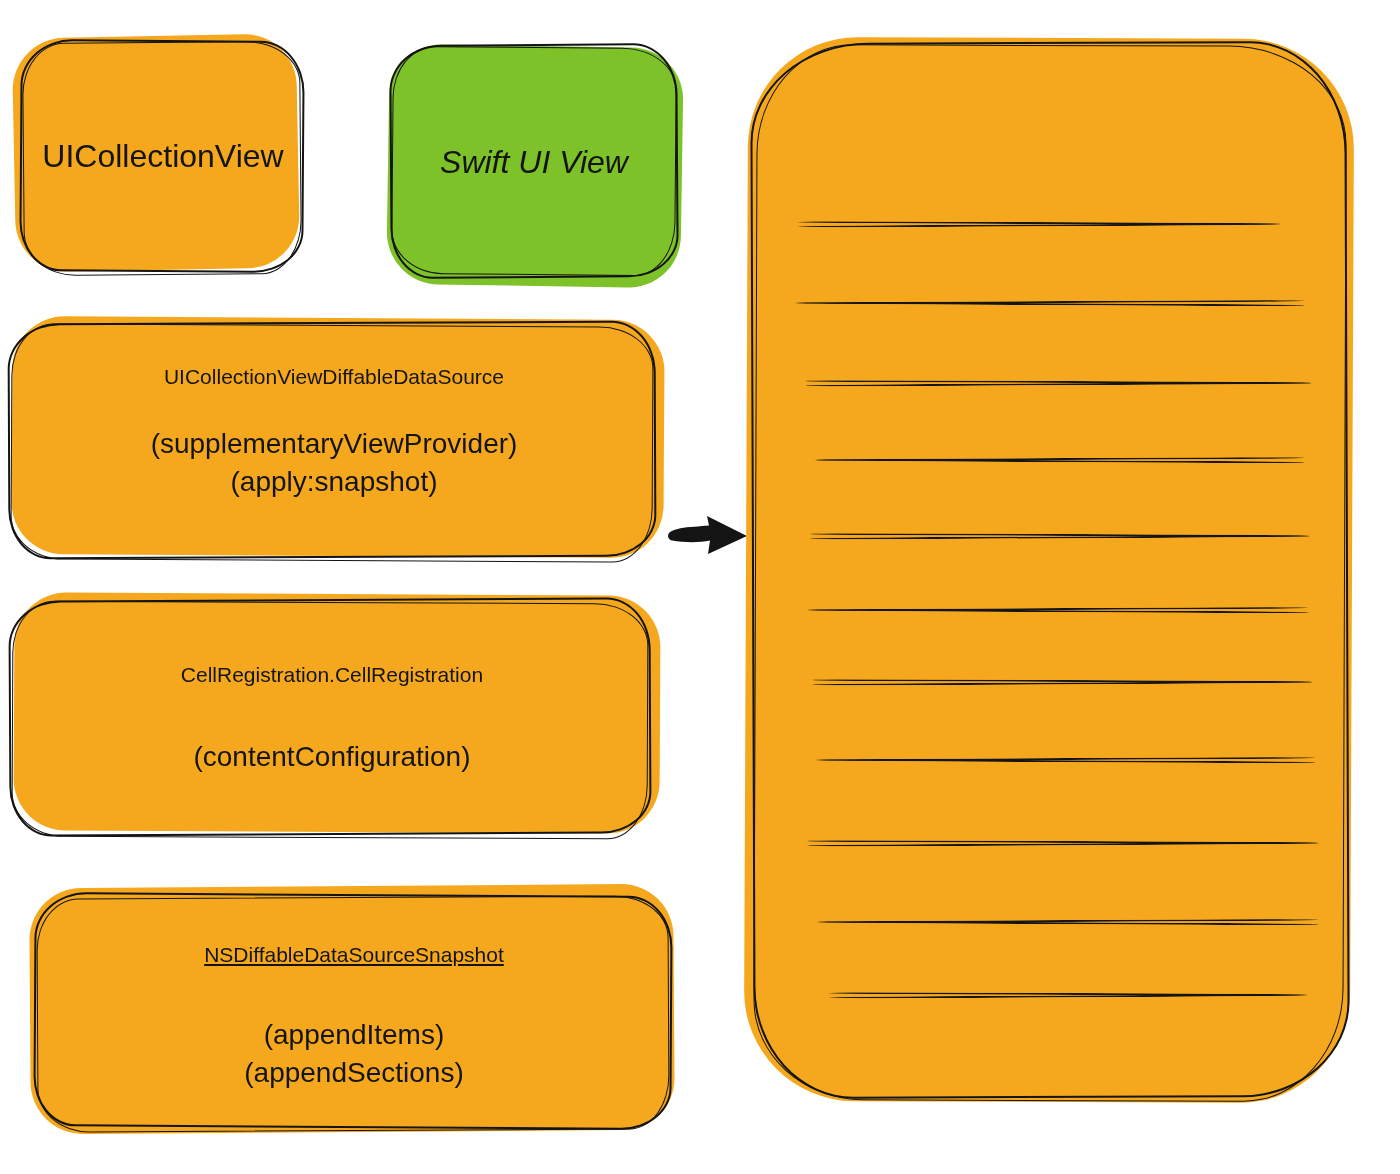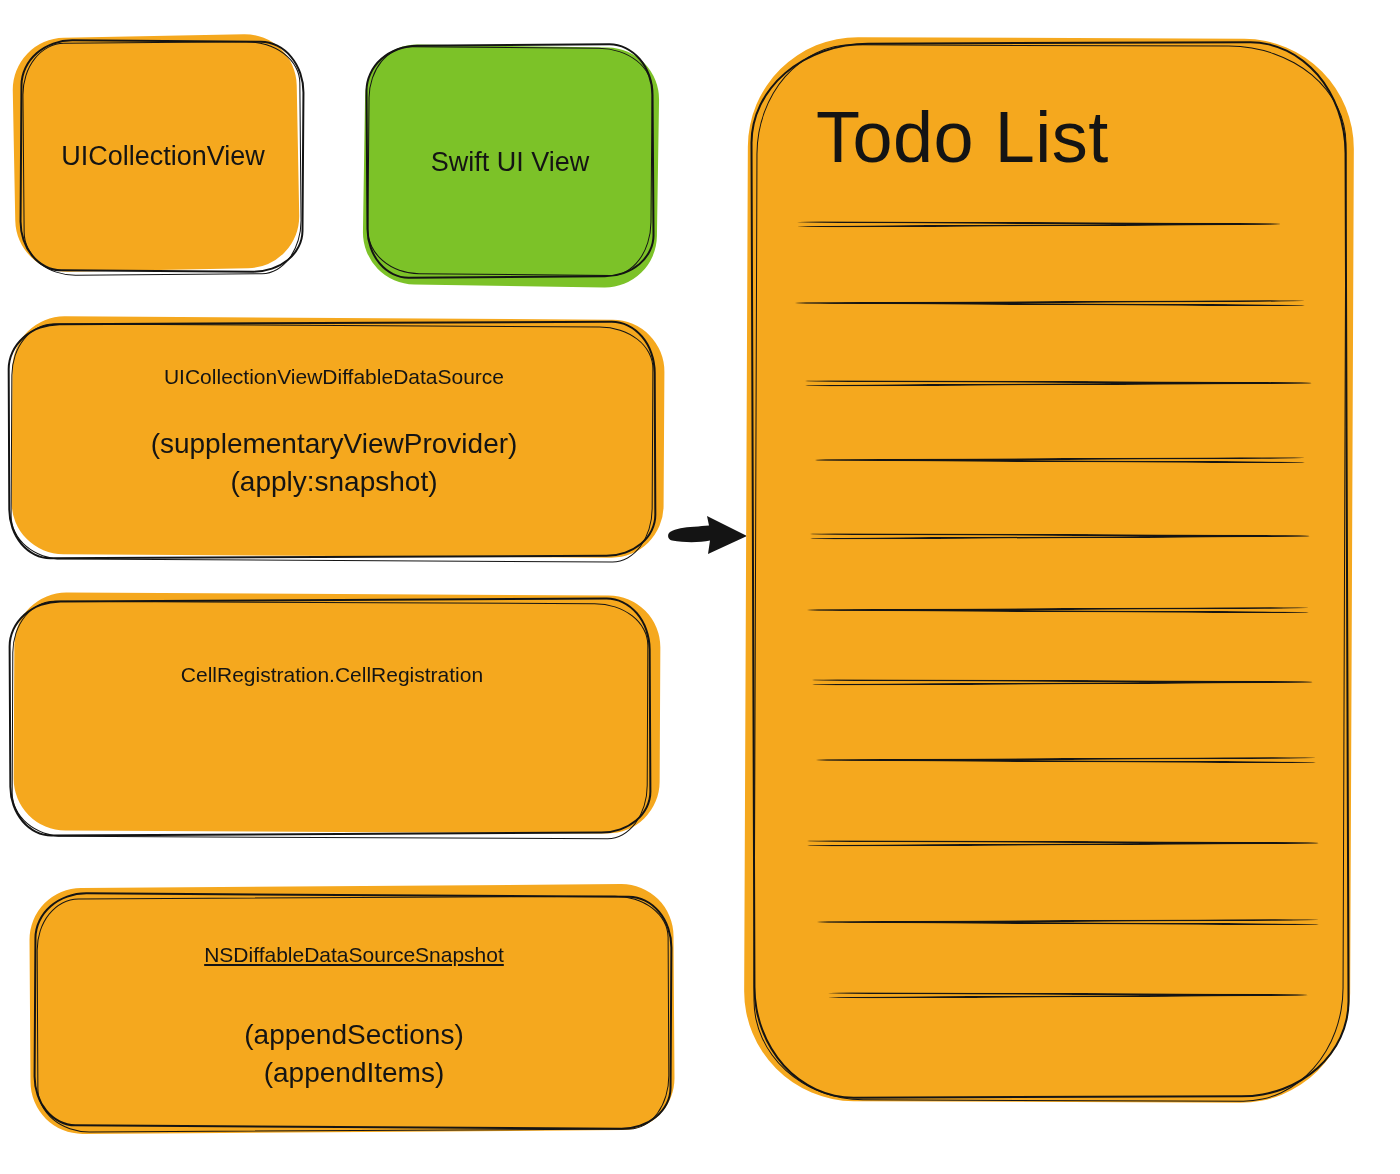--- a/index.html
+++ b/index.html
@@ -34,21 +34,21 @@
   .ol1 { border-radius: 52px 44px 50px 42px / 46px 52px 42px 50px; }
   .ol2 { border-radius: 42px 54px 40px 52px / 52px 42px 54px 44px; border-width: 1.7px; }
 
   
   .b1 { left: 14px; top: 30px; width: 298px; height: 252px; --box-color: var(--orange); }
   .b1 .bg  { inset: 6px 14px 12px 0;  transform: rotate(-1.1deg); }
   .b1 .ol1 { inset: 10px 8px 10px 6px; transform: rotate(0.4deg); }
   .b1 .ol2 { inset: 12px 11px 7px 9px; transform: rotate(-0.5deg); }
 
   
-  .b2 { left: 356px; top: 36px; width: 308px; height: 252px; --box-color: var(--green); }
+  .b2 { left: 380px; top: 36px; width: 308px; height: 252px; font-style: italic; --box-color: var(--green); }
   .b2 .bg  { inset: 10px 6px 2px 8px;  transform: rotate(0.9deg); }
   .b2 .ol1 { inset: 8px 10px 10px 10px; transform: rotate(-0.4deg); }
   .b2 .ol2 { inset: 11px 12px 13px 12px; transform: rotate(0.5deg); }
 
   
   .b3 { left: 4px; top: 314px; width: 660px; height: 254px; --box-color: var(--orange); }
   .b3 .bg  { inset: 4px 0 12px 8px;  transform: rotate(0.35deg); }
   .b3 .ol1 { inset: 8px 8px 10px 4px; transform: rotate(-0.25deg); }
   .b3 .ol2 { inset: 11px 11px 7px 7px; transform: rotate(0.3deg); }
 
@@ -69,21 +69,21 @@
   .panel .bg  { inset: 4px 8px 6px 2px; transform: rotate(0.25deg); border-radius: 110px; }
   .panel .ol1 { inset: 8px 12px 10px 8px; transform: rotate(-0.2deg);
                 border-radius: 118px 96px 108px 100px / 100px 112px 96px 112px; }
   .panel .ol2 { inset: 11px 15px 7px 11px; transform: rotate(0.2deg);
                 border-radius: 96px 118px 100px 110px / 110px 98px 114px 100px; }
 
   
   .box-label {
     position: absolute; inset: 0;
     display: flex; align-items: center; justify-content: center;
-    font-size: 27px; text-align: center;
+    font-size: 32px; text-align: center;
   }
   .box-title {
     position: absolute; left: 0; right: 0;
     text-align: center; font-size: 21px;
   }
   .box-subs {
     position: absolute; left: 0; right: 0;
     text-align: center; font-size: 28px; line-height: 1.36;
   }
   .b3 .box-title { top: 51px; }
@@ -154,46 +154,48 @@
       <div>(supplementaryViewProvider)</div>
       <div>(apply:snapshot)</div>
     </div>
   </div>
 
   <div class="sketchbox b4">
     <span class="layer bg"></span>
     <span class="layer ol ol1"></span>
     <span class="layer ol ol2"></span>
     <div class="box-title">CellRegistration.CellRegistration</div>
+    <div class="box-subs">
+      <div>(contentConfiguration)</div>
+    </div>
   </div>
 
   <div class="sketchbox b5">
     <span class="layer bg"></span>
     <span class="layer ol ol1"></span>
     <span class="layer ol ol2"></span>
     <div class="box-title">NSDiffableDataSourceSnapshot</div>
     <div class="box-subs">
+      <div>(appendItems)</div>
       <div>(appendSections)</div>
-      <div>(appendItems)</div>
     </div>
   </div>
 
   <div class="arrow">
     <svg viewBox="0 0 84 48" xmlns="http://www.w3.org/2000/svg" aria-hidden="true">
       <path d="M4,23 C10,19.5 18,18.5 28,17.8 C34,17.4 38,17 43,16.6
                L41,7 L81,27 L42,45 L44,31.5
                C34,33.5 20,34 6,31.5 C1.5,30.5 1,25 4,23 Z" fill="var(--ink)"></path>
     </svg>
   </div>
 
   <div class="sketchbox panel">
     <span class="layer bg"></span>
     <span class="layer ol ol1"></span>
     <span class="layer ol ol2"></span>
-    <div class="panel-title">Todo List</div>
     <div class="todo-lines">
         <div class="ruled-line l0"></div>
         <div class="ruled-line l1"></div>
         <div class="ruled-line l2"></div>
         <div class="ruled-line l3"></div>
         <div class="ruled-line l4"></div>
         <div class="ruled-line l5"></div>
         <div class="ruled-line l6"></div>
         <div class="ruled-line l7"></div>
         <div class="ruled-line l8"></div>

